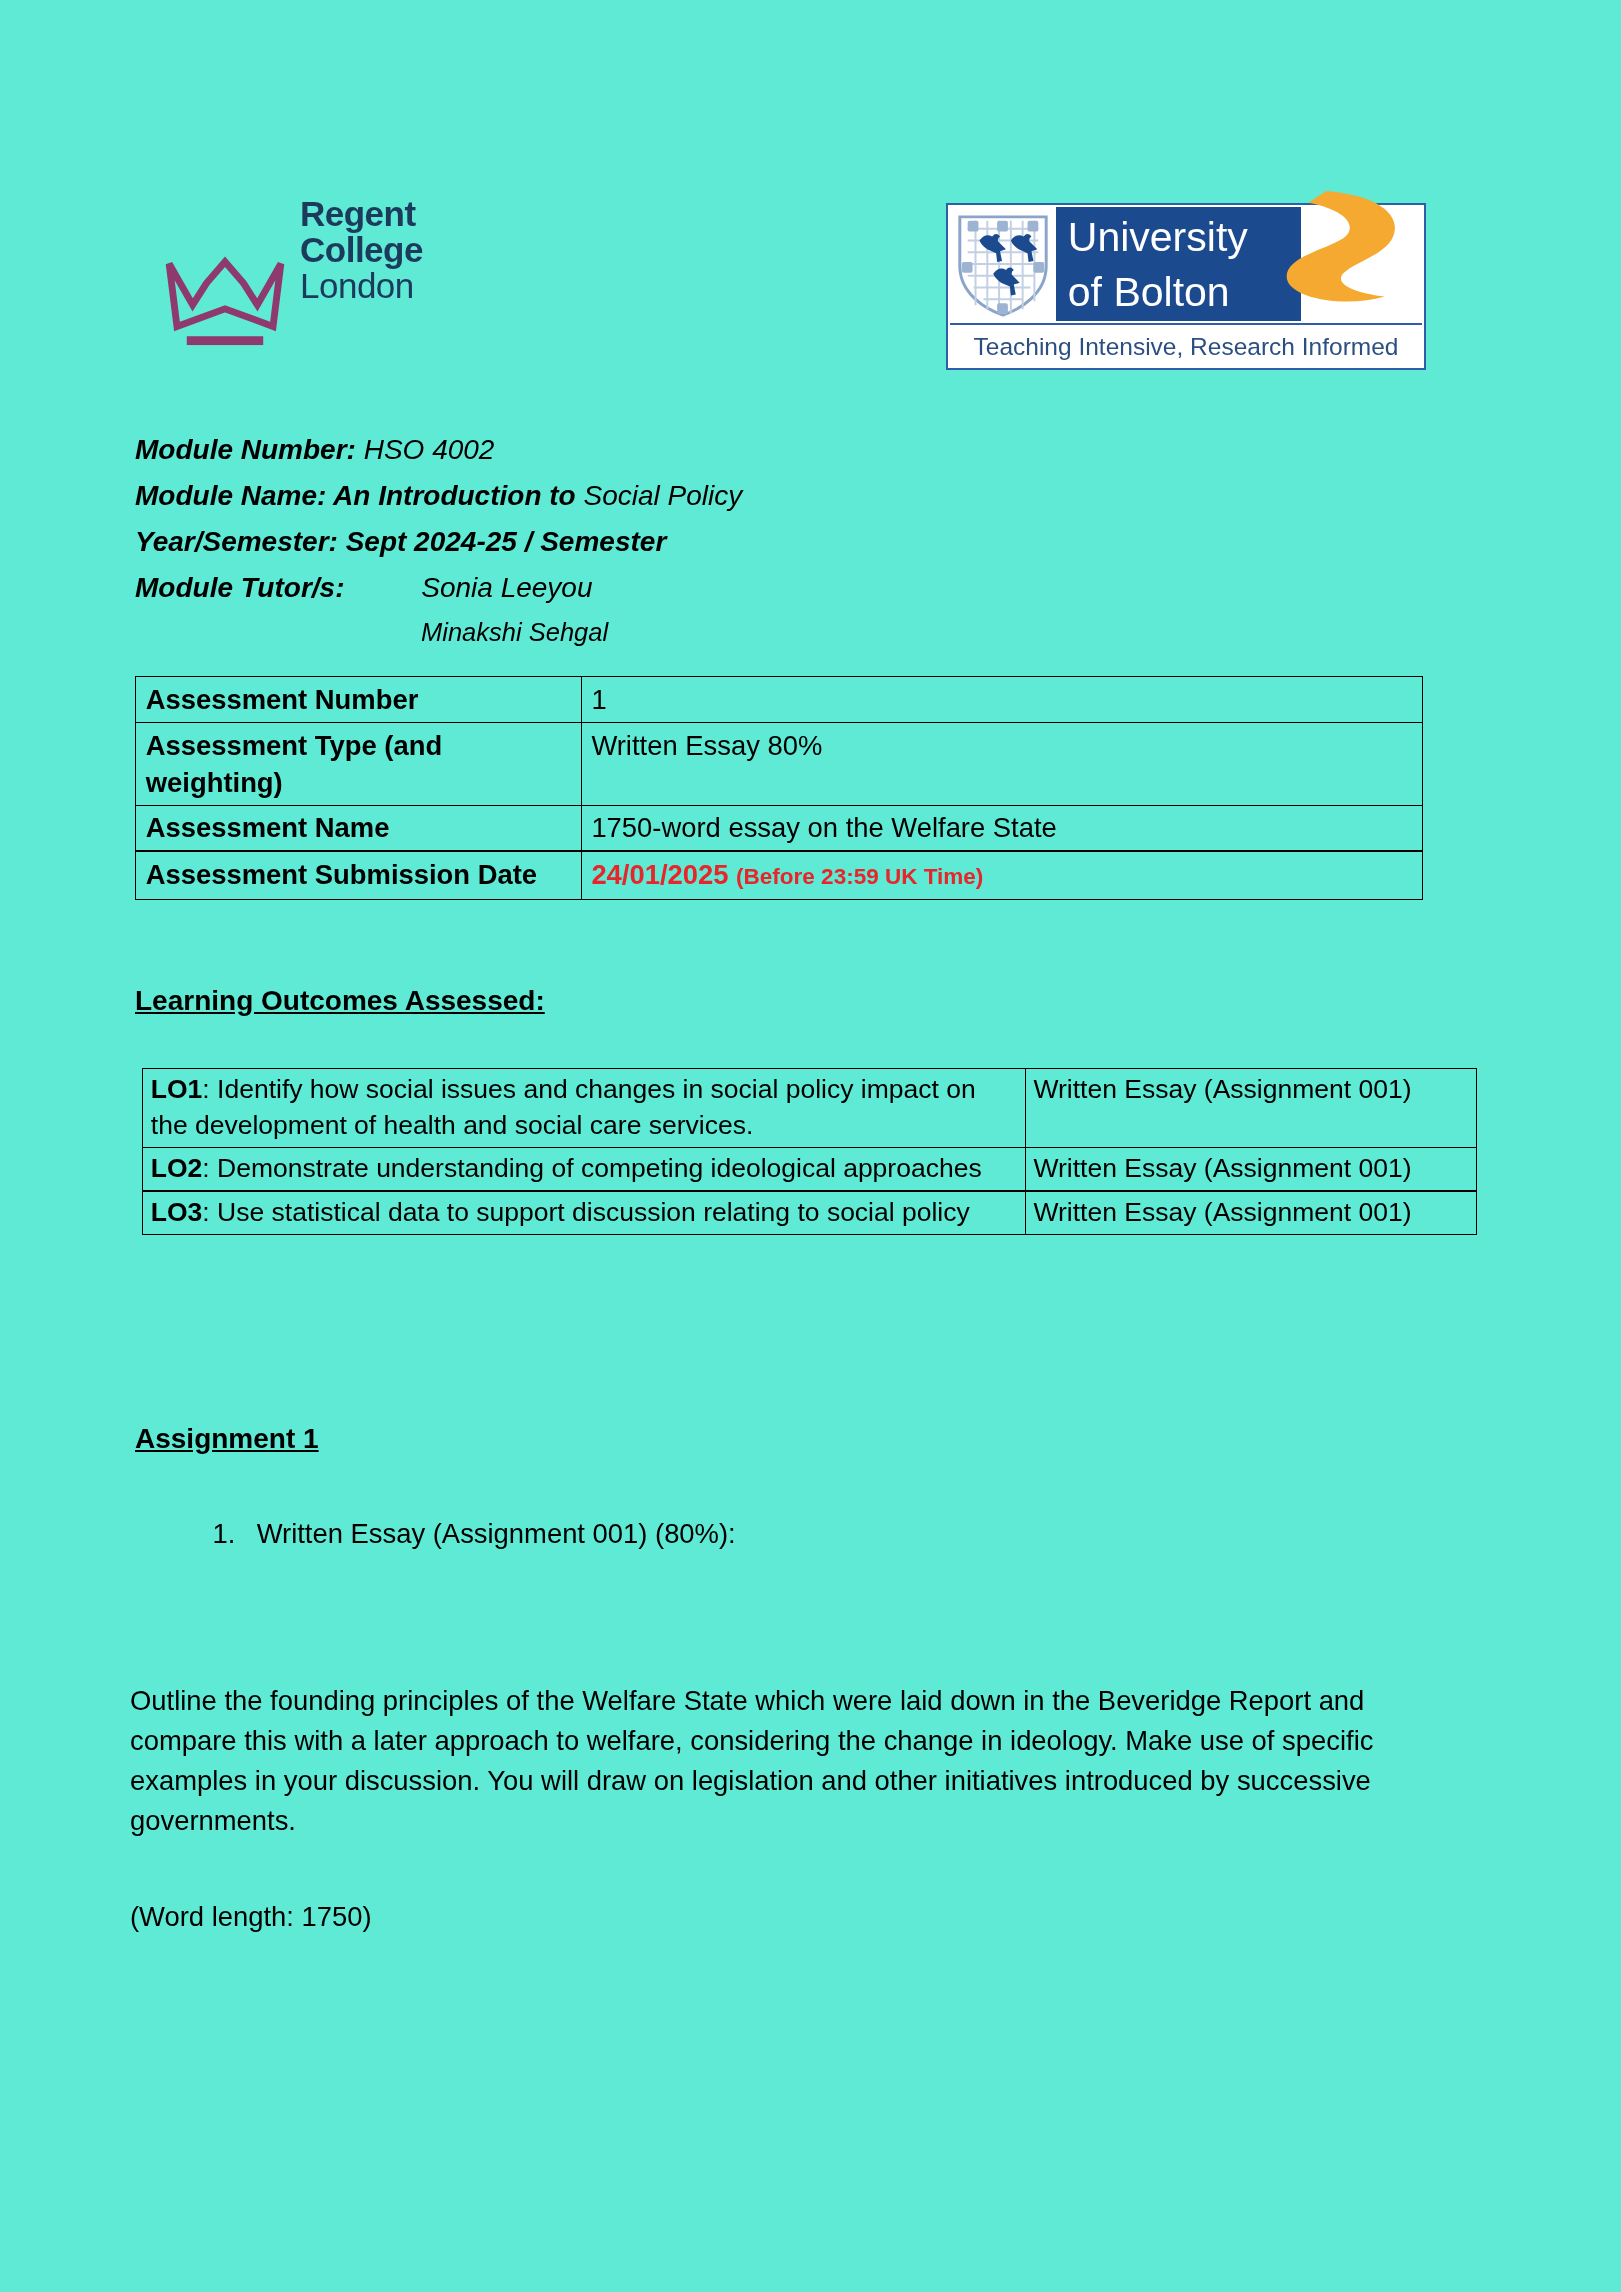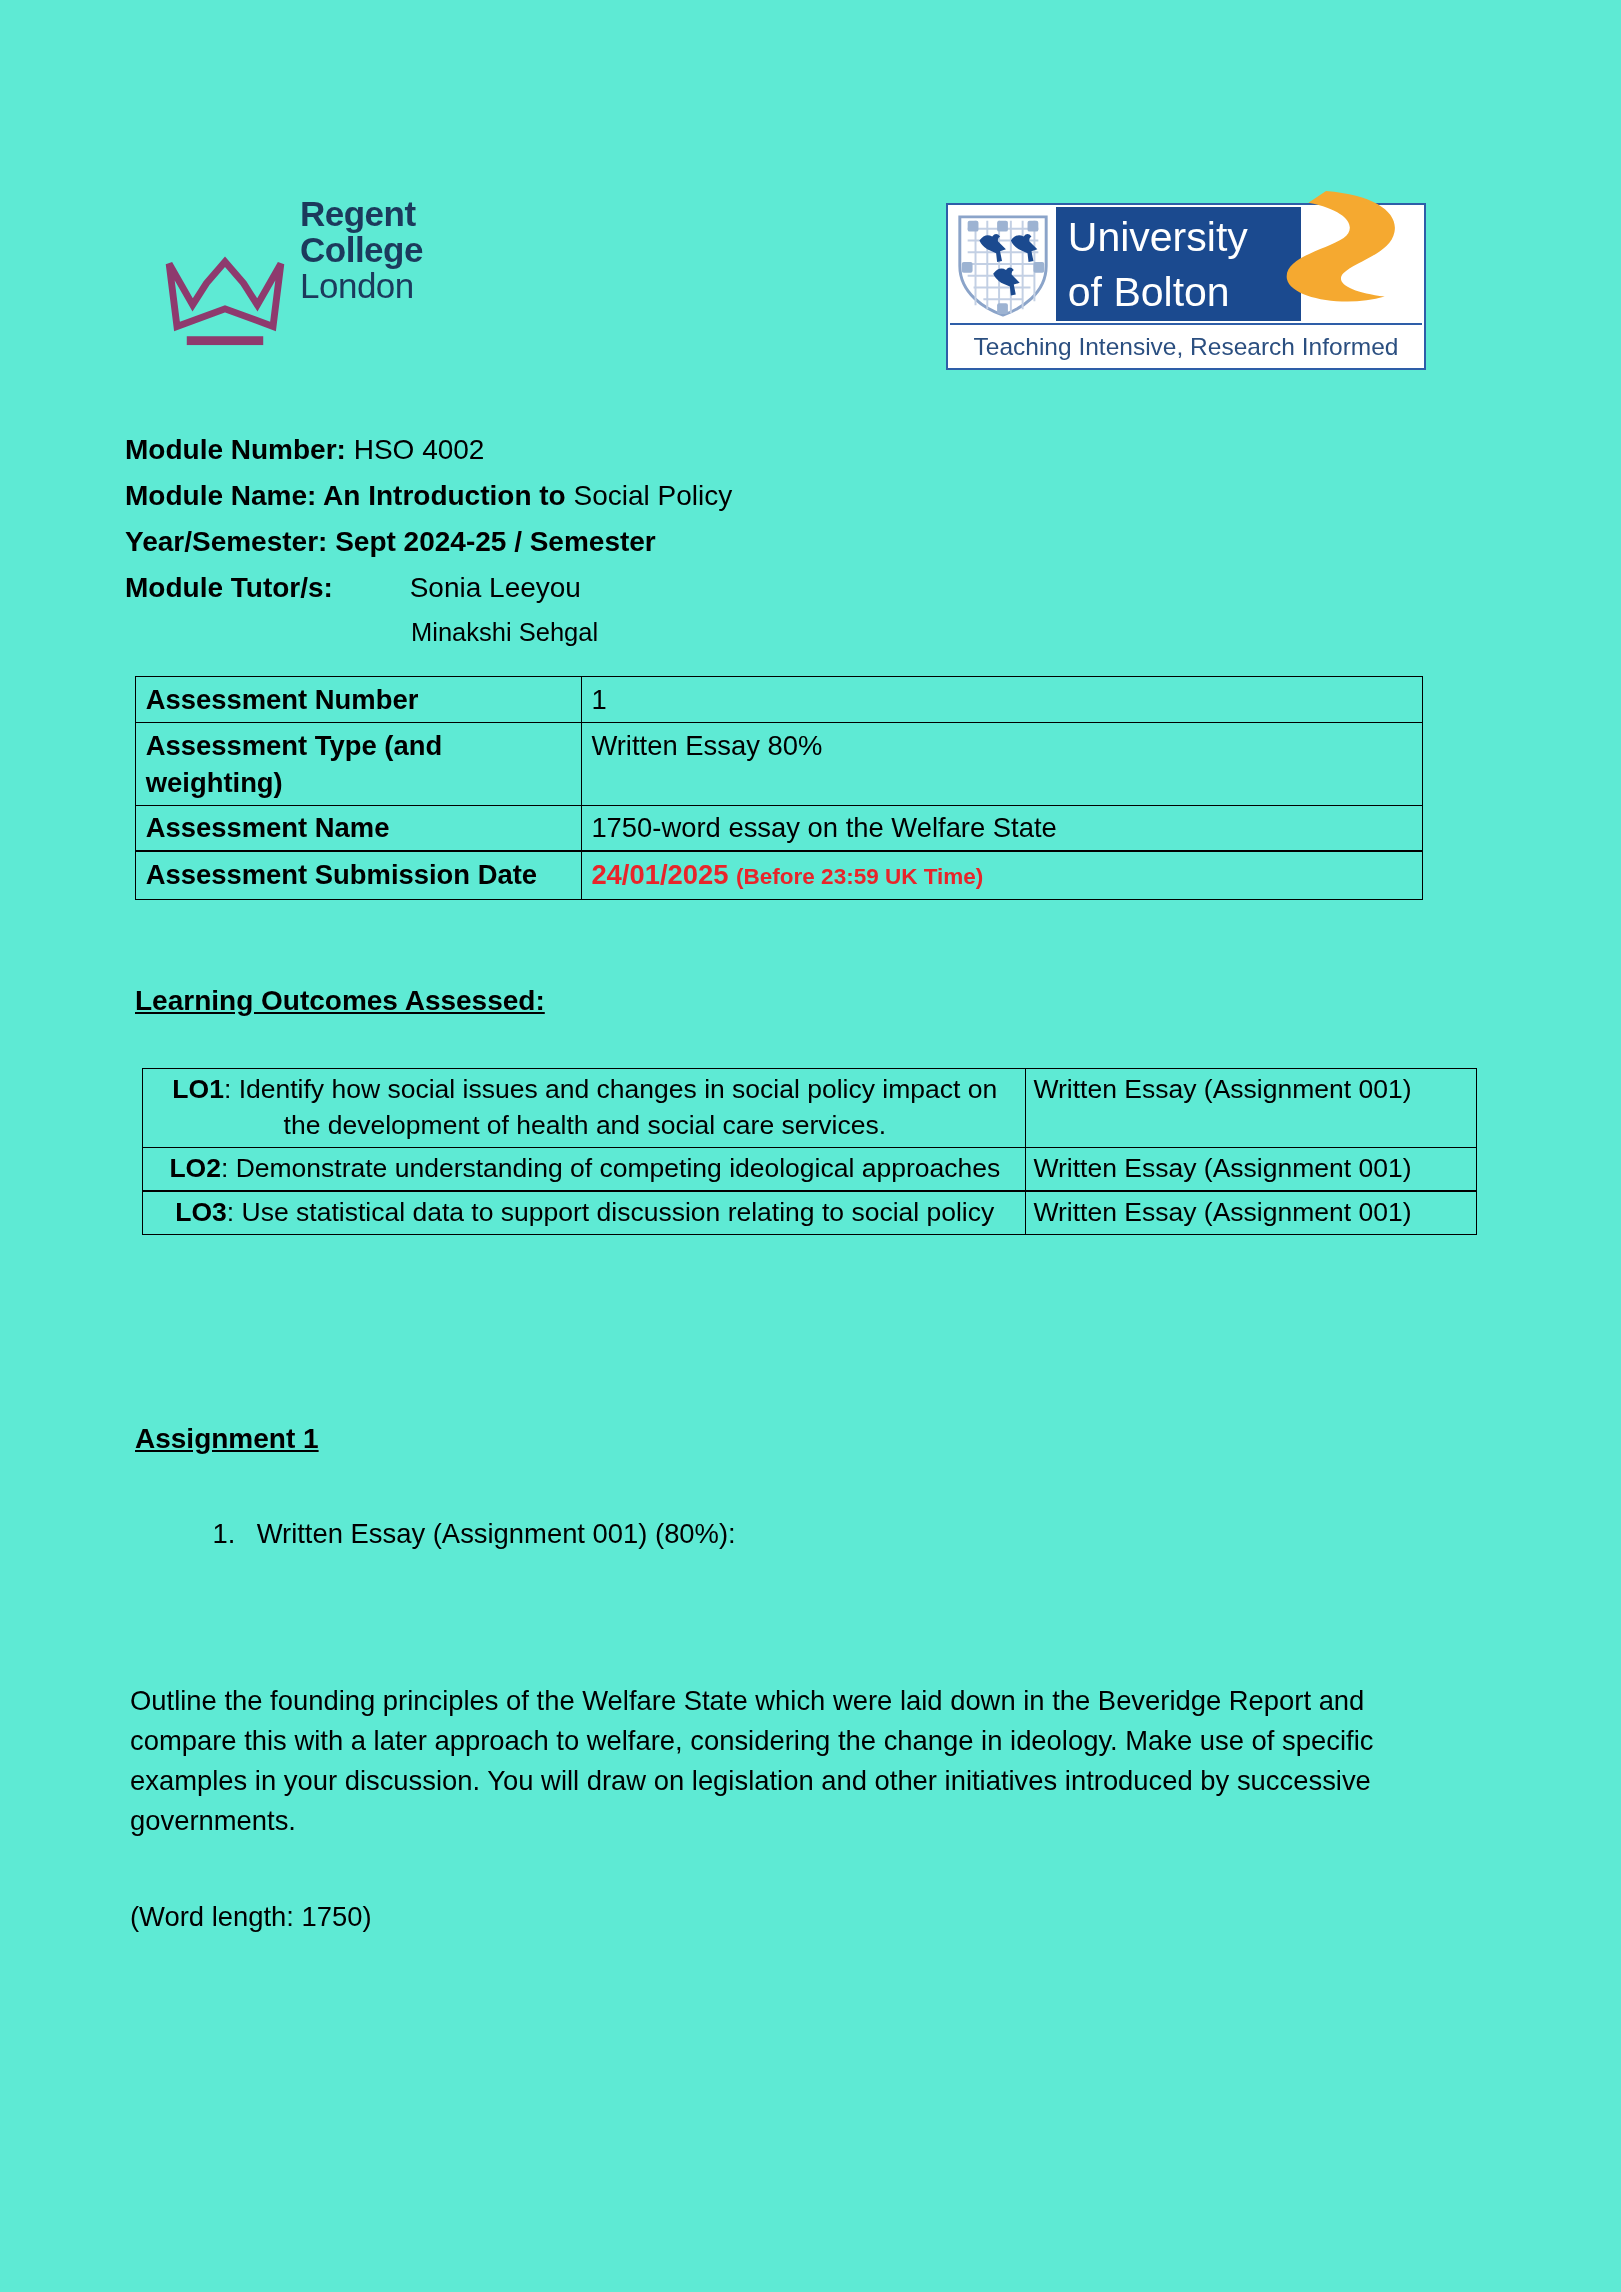--- a/index.html
+++ b/index.html
@@ -131,23 +131,24 @@
     color: #2b4f80;
     font-size: 24.5px;
     line-height: 43px;
     text-align: center;
     white-space: nowrap;
   }
 
   
   .meta {
     position: absolute;
-    left: 125px;
+    left: 135px;
     top: 427px;
     width: 1372px;
+    font-style: italic;
   }
   .meta-line {
     font-size: 28px;
     line-height: 46px;
     white-space: nowrap;
   }
   .meta-line b { font-weight: bold; }
   .meta-val { font-weight: normal; }
   .tutor-indent { padding-left: 69px; text-align: right; }
   .tutor-second {
@@ -210,21 +211,21 @@
   #lo-table {
     left: 142px;
     top: 1068px;
     width: 1306px;
   }
   #lo-table td {
     padding: 2px 5.9px 3.9px 7.8px;
     font-size: 26.5px;
     line-height: 36px;
   }
-  #lo-table td.lo-desc { width: 868px; text-align: center; }
+  #lo-table td.lo-desc { width: 868px; }
   #lo-table td.lo-assess {
     width: 437px;
     white-space: nowrap;
     overflow: visible;
   }
   #lo-table tr.thick-top td { border-top: 2px solid #000; }
   .lo-tag { font-weight: bold; }
 
   
   .olist {

